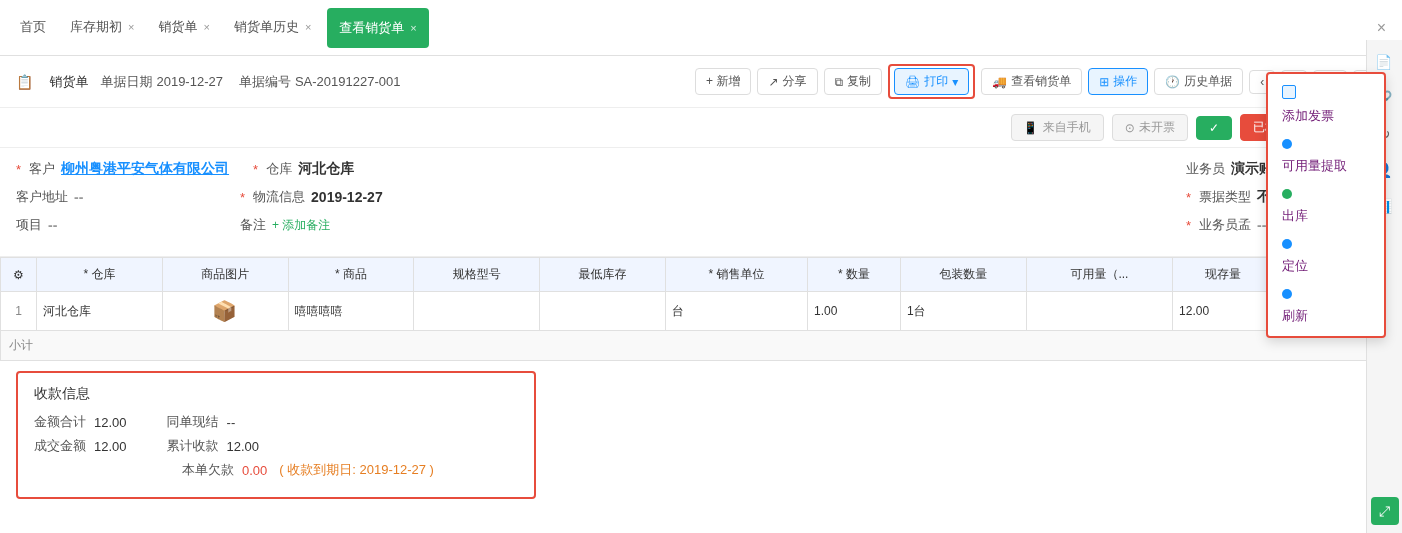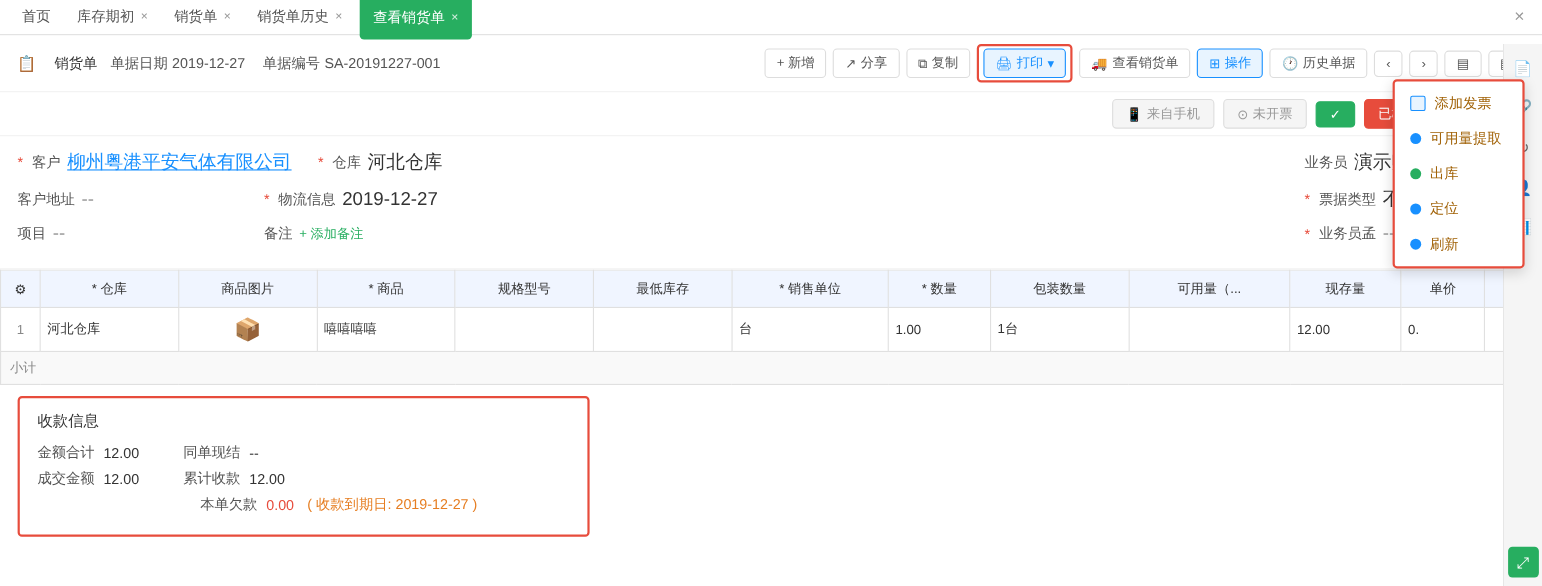--- a/index.html
+++ b/index.html
@@ -1,21 +1,21 @@
 <!DOCTYPE html>
 <html><head>
   <meta charset="utf-8">
   <style>
     * { box-sizing: border-box; margin: 0; padding: 0; }
     body { font-family: "Microsoft YaHei", "PingFang SC", Arial, sans-serif; font-size: 13px; background: #f0f2f5; color: #333; }
 
     
     .tab-bar {
       display: flex; align-items: center; background: #fff; border-bottom: 1px solid #e0e0e0;
-      padding: 0 8px; height: 32px; position: relative;
+      padding: 0 8px; height: 56px; position: relative;
     }
     .tab-item {
       display: flex; align-items: center; padding: 0 12px; height: 40px;
       cursor: pointer; font-size: 13px; color: #555; border-bottom: 2px solid transparent;
       white-space: nowrap;
     }
     .tab-item .close-icon { margin-left: 6px; color: #999; font-size: 11px; cursor: pointer; }
     .tab-item.highlight { background: #27ae60; color: #fff; border-radius: 4px; margin: 0 4px; border-bottom: none; }
     .tab-item.highlight .close-icon { color: rgba(255,255,255,0.8); }
     .tab-bar-close { margin-left: auto; cursor: pointer; color: #999; font-size: 16px; padding: 0 8px; }
@@ -41,21 +41,21 @@
     }
     .status-btn { display: inline-flex; align-items: center; gap: 4px; padding: 4px 12px; border-radius: 4px; font-size: 12px; cursor: pointer; border: 1px solid #ddd; background: #fff; color: #555; }
     .status-btn.gray { background: #f5f5f5; color: #999; border-color: #ddd; }
 
     
     .form-area { padding: 12px 16px; background: #fff; border-bottom: 1px solid #eee; }
     .form-row { display: flex; align-items: center; margin-bottom: 10px; gap: 24px; }
     .form-field { display: flex; align-items: center; gap: 6px; min-width: 200px; }
     .form-label { color: #555; white-space: nowrap; font-size: 13px; }
     .required-star { color: #e74c3c; margin-right: 2px; }
-    .form-value { color: #333; font-size: 17px; }
+    .form-value { color: #333; font-size: 14px; font-weight: bold; }
     .form-value.link { color: #1890ff; cursor: pointer; text-decoration: underline; }
     .field-dash { color: #999; }
     .add-note-btn { color: #27ae60; cursor: pointer; font-size: 12px; display: inline-flex; align-items: center; gap: 2px; }
 
     
     .table-container { overflow-x: auto; background: #fff; }
     table { width: 100%; border-collapse: collapse; font-size: 12px; }
     thead tr { background: #f0f5ff; }
     thead th { padding: 8px 6px; text-align: center; border: 1px solid #e0e0e0; font-weight: 500; color: #333; white-space: nowrap; }
     tbody tr { border-bottom: 1px solid #eee; }
@@ -86,22 +86,22 @@
     .sidebar-icon { width: 28px; height: 28px; display: flex; align-items: center; justify-content: center; cursor: pointer; color: #666; font-size: 14px; border-radius: 4px; }
     .sidebar-icon.active { background: #27ae60; color: #fff; }
 
     
     .dropdown-overlay {
       position: absolute; top: 72px; right: 16px; z-index: 1000;
       background: #fff; border: 2px solid #e74c3c; border-radius: 4px;
       box-shadow: 0 4px 12px rgba(0,0,0,0.15); min-width: 120px; padding: 4px 0;
     }
     .dropdown-item {
-      display: flex; align-items: center; gap: 8px; padding: 7px 14px;
-      cursor: pointer; font-size: 13px; color: #a16207; white-space: nowrap;
+      display: flex; align-items: flex-start; gap: 8px; padding: 7px 14px;
+      cursor: pointer; font-size: 13px; color: #701a75; white-space: nowrap; flex-direction: column;
     }
     .dropdown-dot { width: 10px; height: 10px; border-radius: 50%; display: inline-block; }
     .dropdown-dot.blue { background: #1890ff; }
     .dropdown-dot.teal { background: #27ae60; }
     .dropdown-icon-sq { width: 14px; height: 14px; background: #e8f4ff; border: 1px solid #1890ff; display: inline-block; border-radius: 2px; }
 
     
     .print-highlight {
       border: 2px solid #e74c3c; border-radius: 4px; padding: 2px 4px;
       display: inline-flex; align-items: center;

